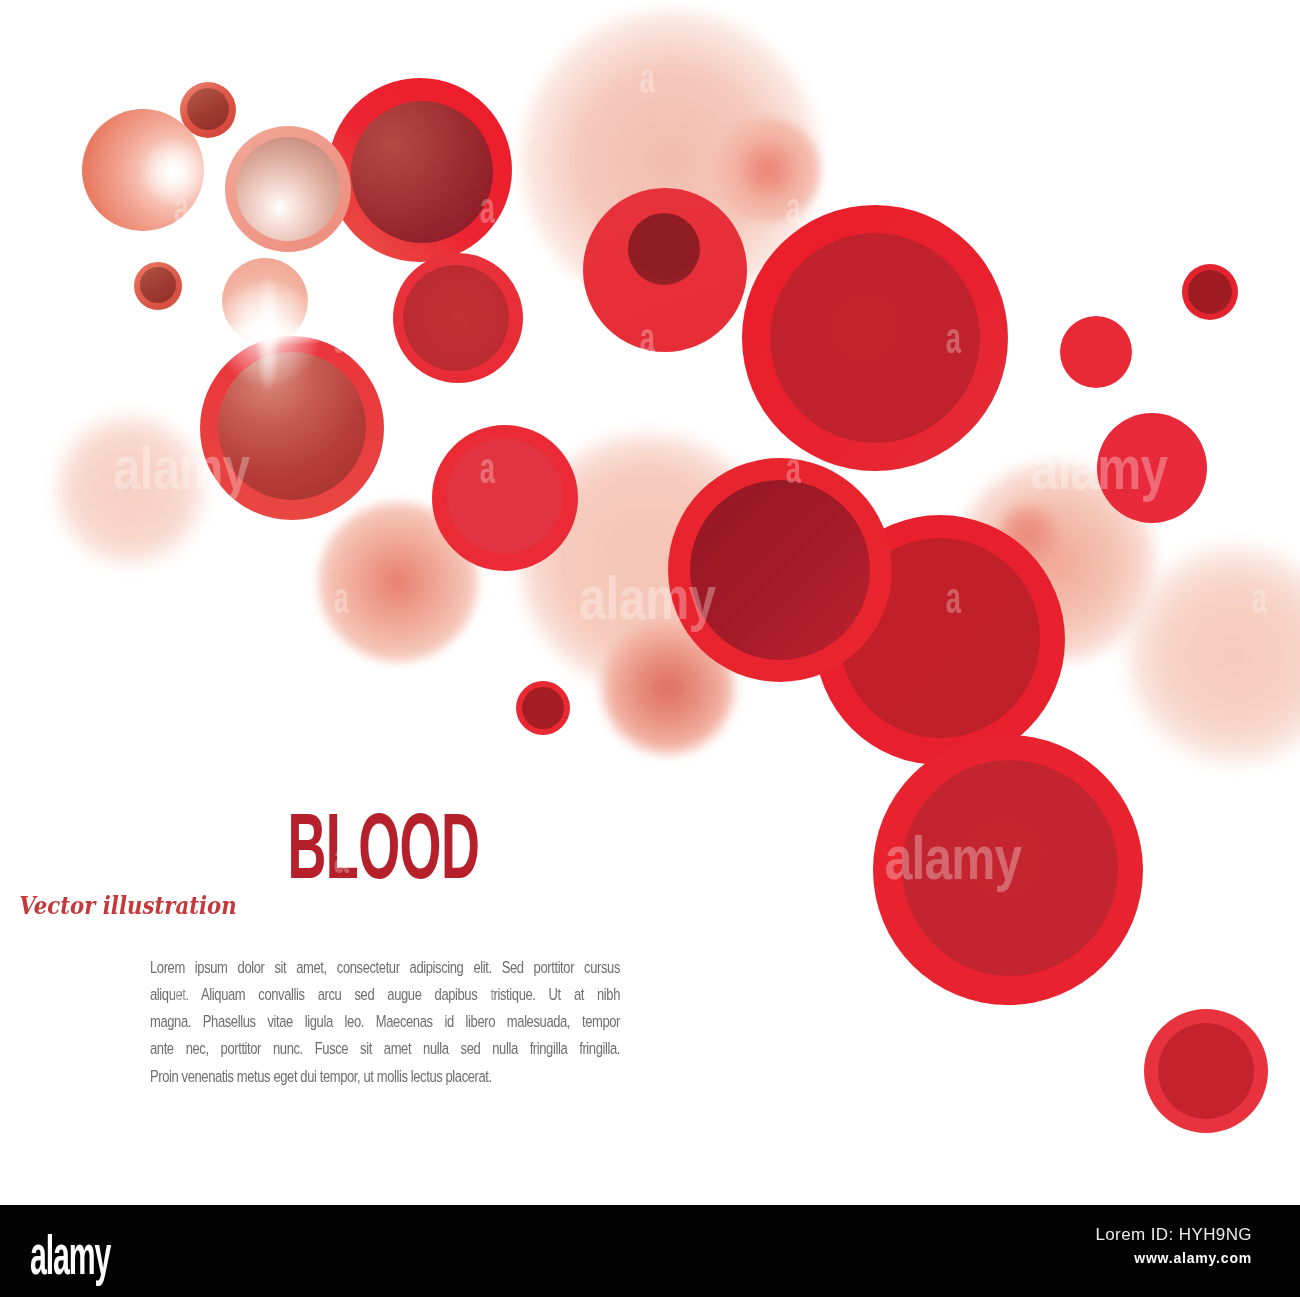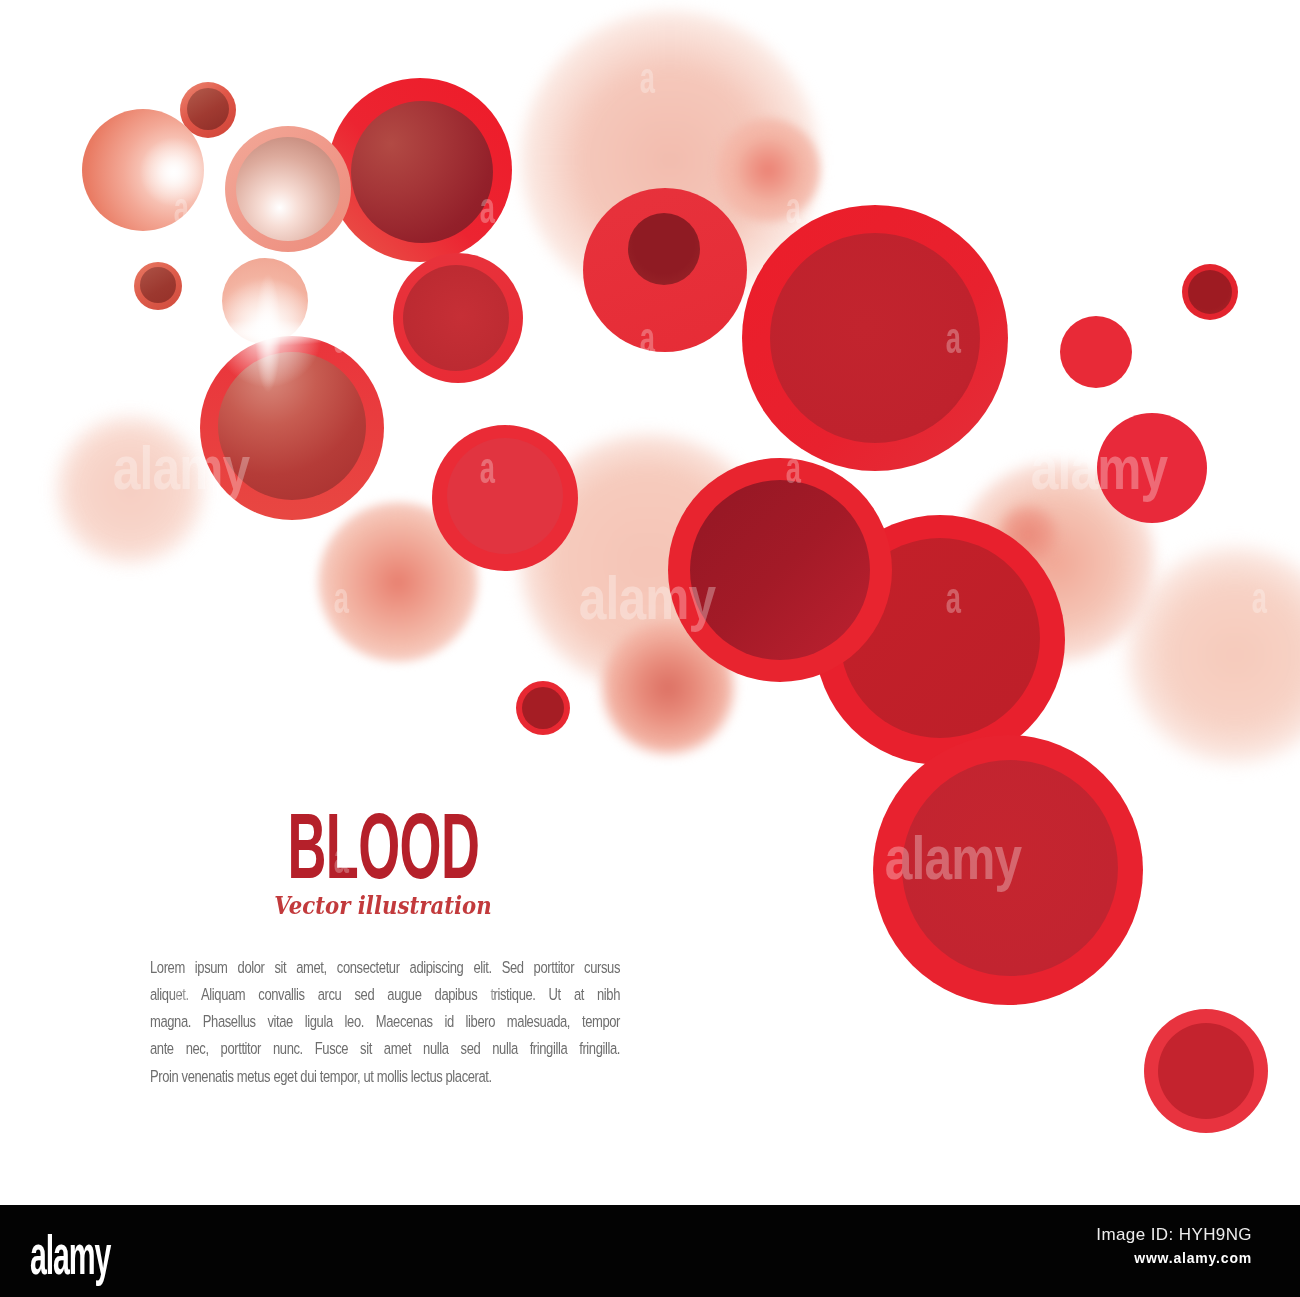--- a/index.html
+++ b/index.html
@@ -9,21 +9,21 @@
   .wm{position:absolute;color:#fff;font-weight:bold;white-space:nowrap;
       font-family:"Liberation Sans",sans-serif;transform-origin:center;}
   .layer{position:absolute;left:0;top:0;width:100%;height:100%;}
   #artwork{z-index:1;}
   #textblock{z-index:5;}
   #watermarks{z-index:8;pointer-events:none;}
   .title-wrap{position:absolute;left:0;top:800px;width:766px;text-align:center;}
   .title{display:inline-block;font-weight:bold;font-size:93px;line-height:1;
          letter-spacing:-1px;transform:scaleX(0.58);transform-origin:center;
          font-family:"Liberation Sans",sans-serif;}
-  .subtitle-wrap{position:absolute;left:0;top:891px;width:766px;text-align:center;}
+  .subtitle-wrap{position:absolute;left:0;top:891px;width:766px;text-align:left;}
   .subtitle{display:inline-block;font-family:"DejaVu Serif",serif;font-style:italic;
             font-weight:bold;font-size:25px;transform:scaleX(0.85);transform-origin:center;}
   .para{position:absolute;left:150px;top:953px;width:470px;transform:scaleY(1.3);
         transform-origin:top left;color:#6e6e6e;font-size:13px;letter-spacing:-0.4px;
         line-height:21px;}
   .para .pline{text-align:justify;text-align-last:justify;}
   .para .pline.last{text-align-last:left;}
   footer{position:absolute;left:0;bottom:0;width:1300px;height:92px;background:#030303;z-index:10;}
   .logo{position:absolute;left:30px;top:22px;color:#fff;font-weight:bold;font-size:56px;
         line-height:1;letter-spacing:-2px;transform:scaleX(0.54);transform-origin:left top;}
@@ -157,18 +157,18 @@
       <div class="wm" style="left: 35px; top: 1118px; font-size: 44px; line-height: 44px; color: rgb(255, 255, 255); opacity: 0.28; letter-spacing: -1px; transform: translate(-50%, -50%) scaleX(0.62);">a</div>
       <div class="wm" style="left: 341px; top: 1118px; font-size: 44px; line-height: 44px; color: rgb(255, 255, 255); opacity: 0.28; letter-spacing: -1px; transform: translate(-50%, -50%) scaleX(0.62);">a</div>
       <div class="wm" style="left: 647px; top: 1118px; font-size: 44px; line-height: 44px; color: rgb(255, 255, 255); opacity: 0.28; letter-spacing: -1px; transform: translate(-50%, -50%) scaleX(0.62);">a</div>
       <div class="wm" style="left: 953px; top: 1118px; font-size: 44px; line-height: 44px; color: rgb(255, 255, 255); opacity: 0.28; letter-spacing: -1px; transform: translate(-50%, -50%) scaleX(0.62);">a</div>
       <div class="wm" style="left: 1259px; top: 1118px; font-size: 44px; line-height: 44px; color: rgb(255, 255, 255); opacity: 0.28; letter-spacing: -1px; transform: translate(-50%, -50%) scaleX(0.62);">a</div>
     </div>
 
   <footer style="background: rgb(3, 3, 3);">
     <div class="logo">alamy</div>
     <div class="footer-right">
-      <div class="image-id">Image ID: HYH9NG</div>
+      <div class="image-id">Lorem ID: HYH9NG</div>
       <div class="website">www.alamy.com</div>
     </div>
   </footer>
 
 </div>
 
 </body></html>

